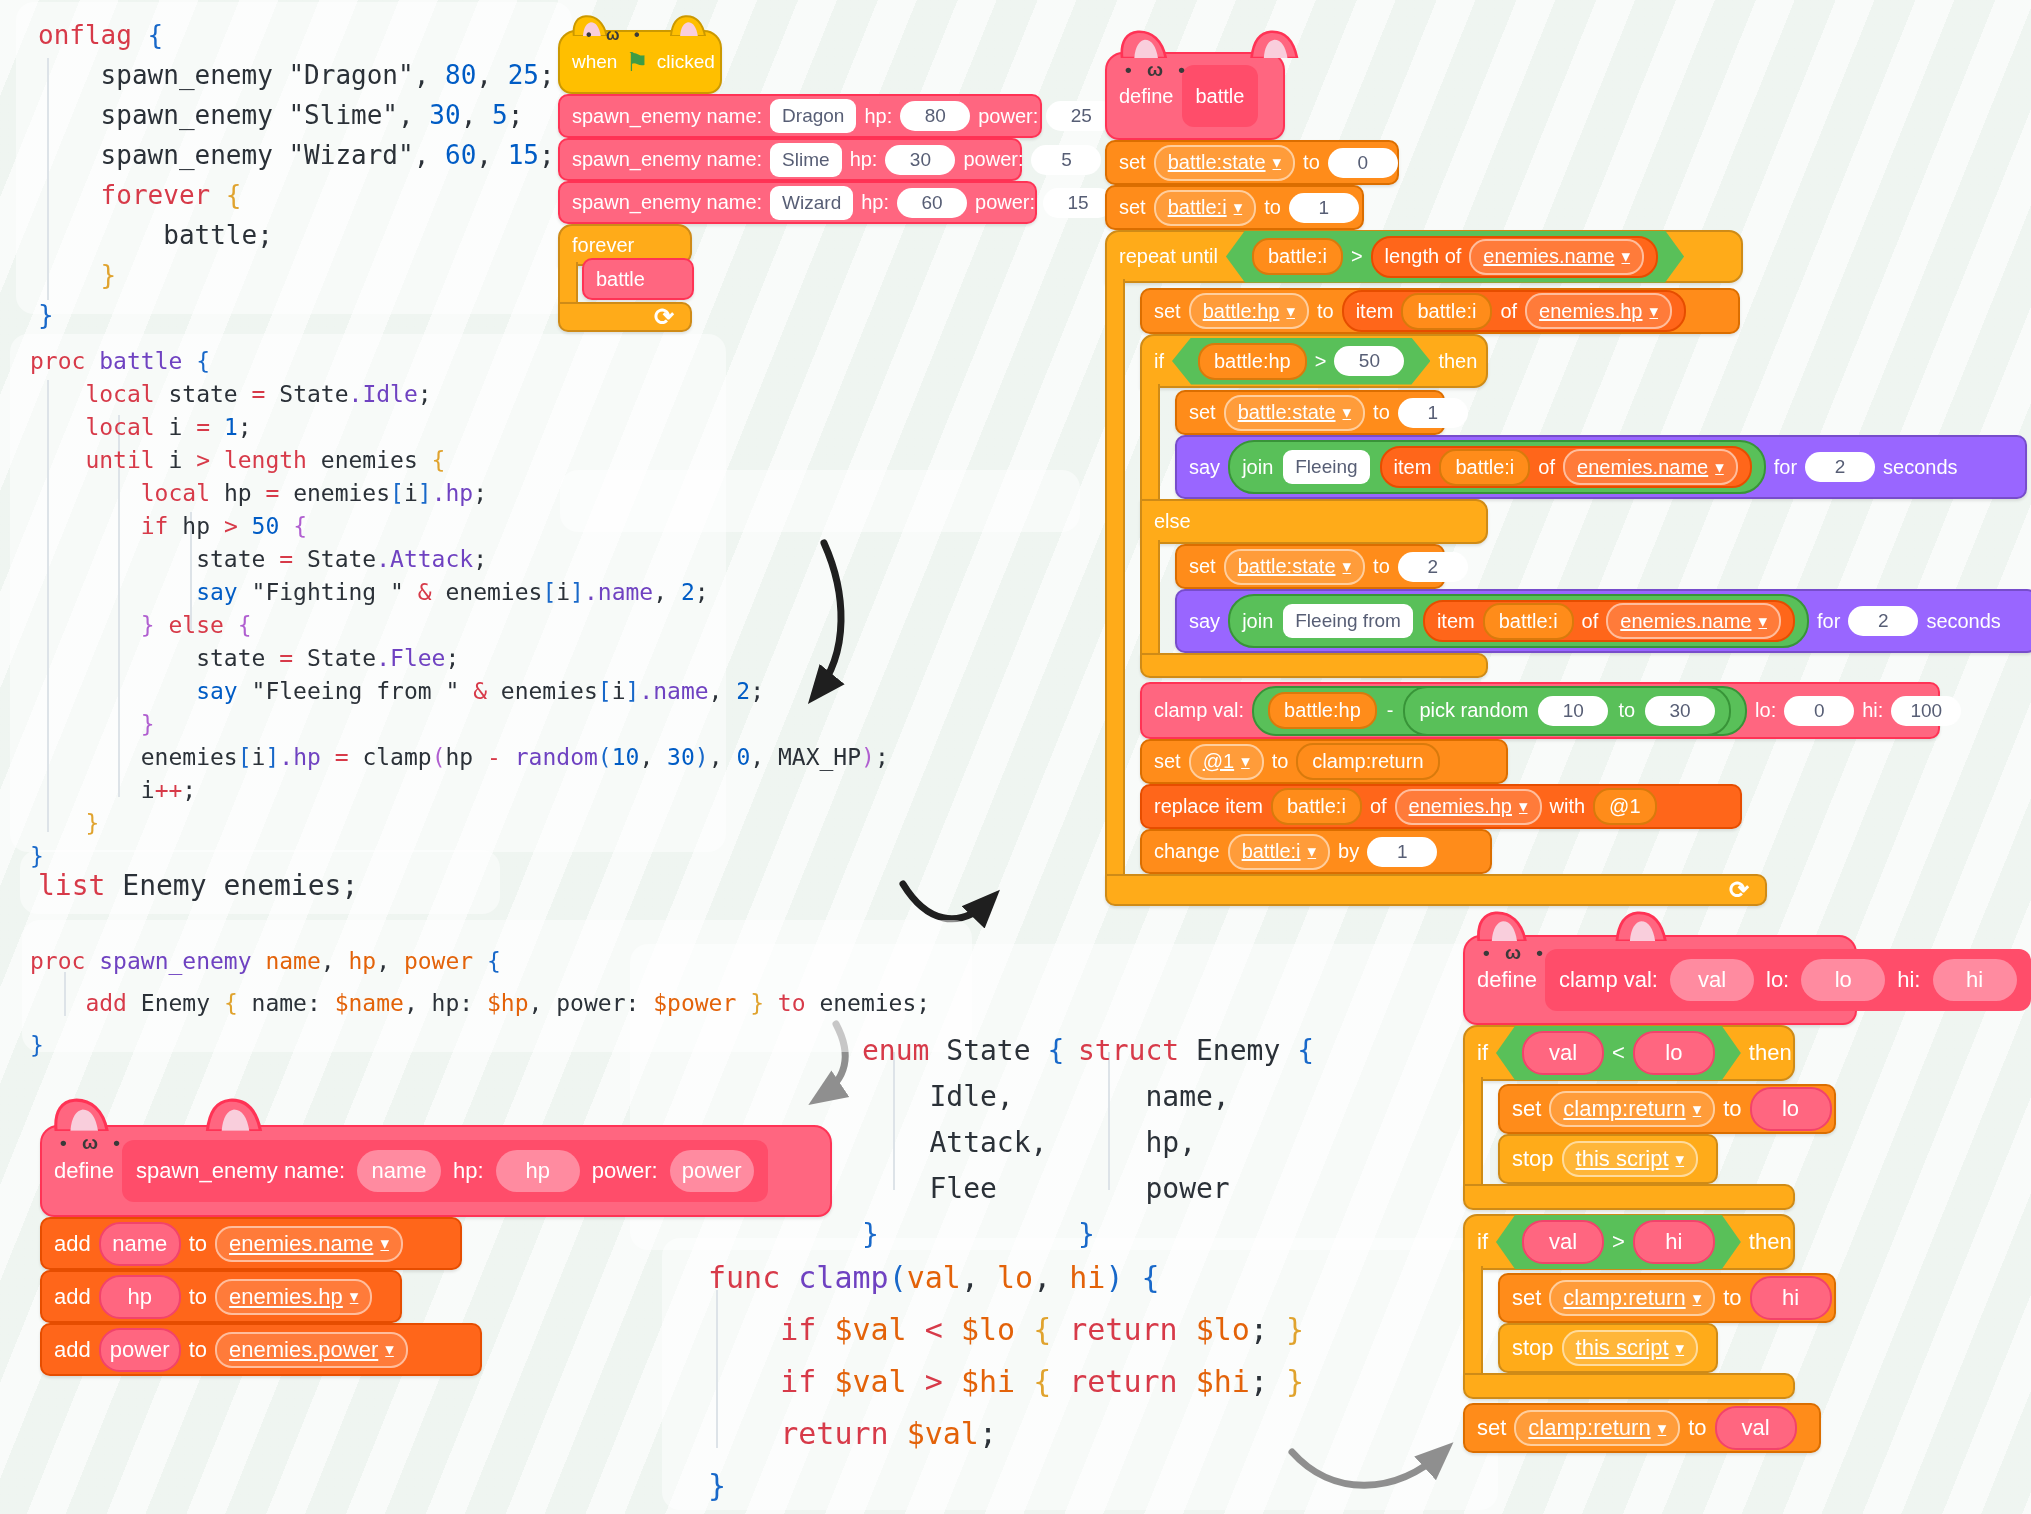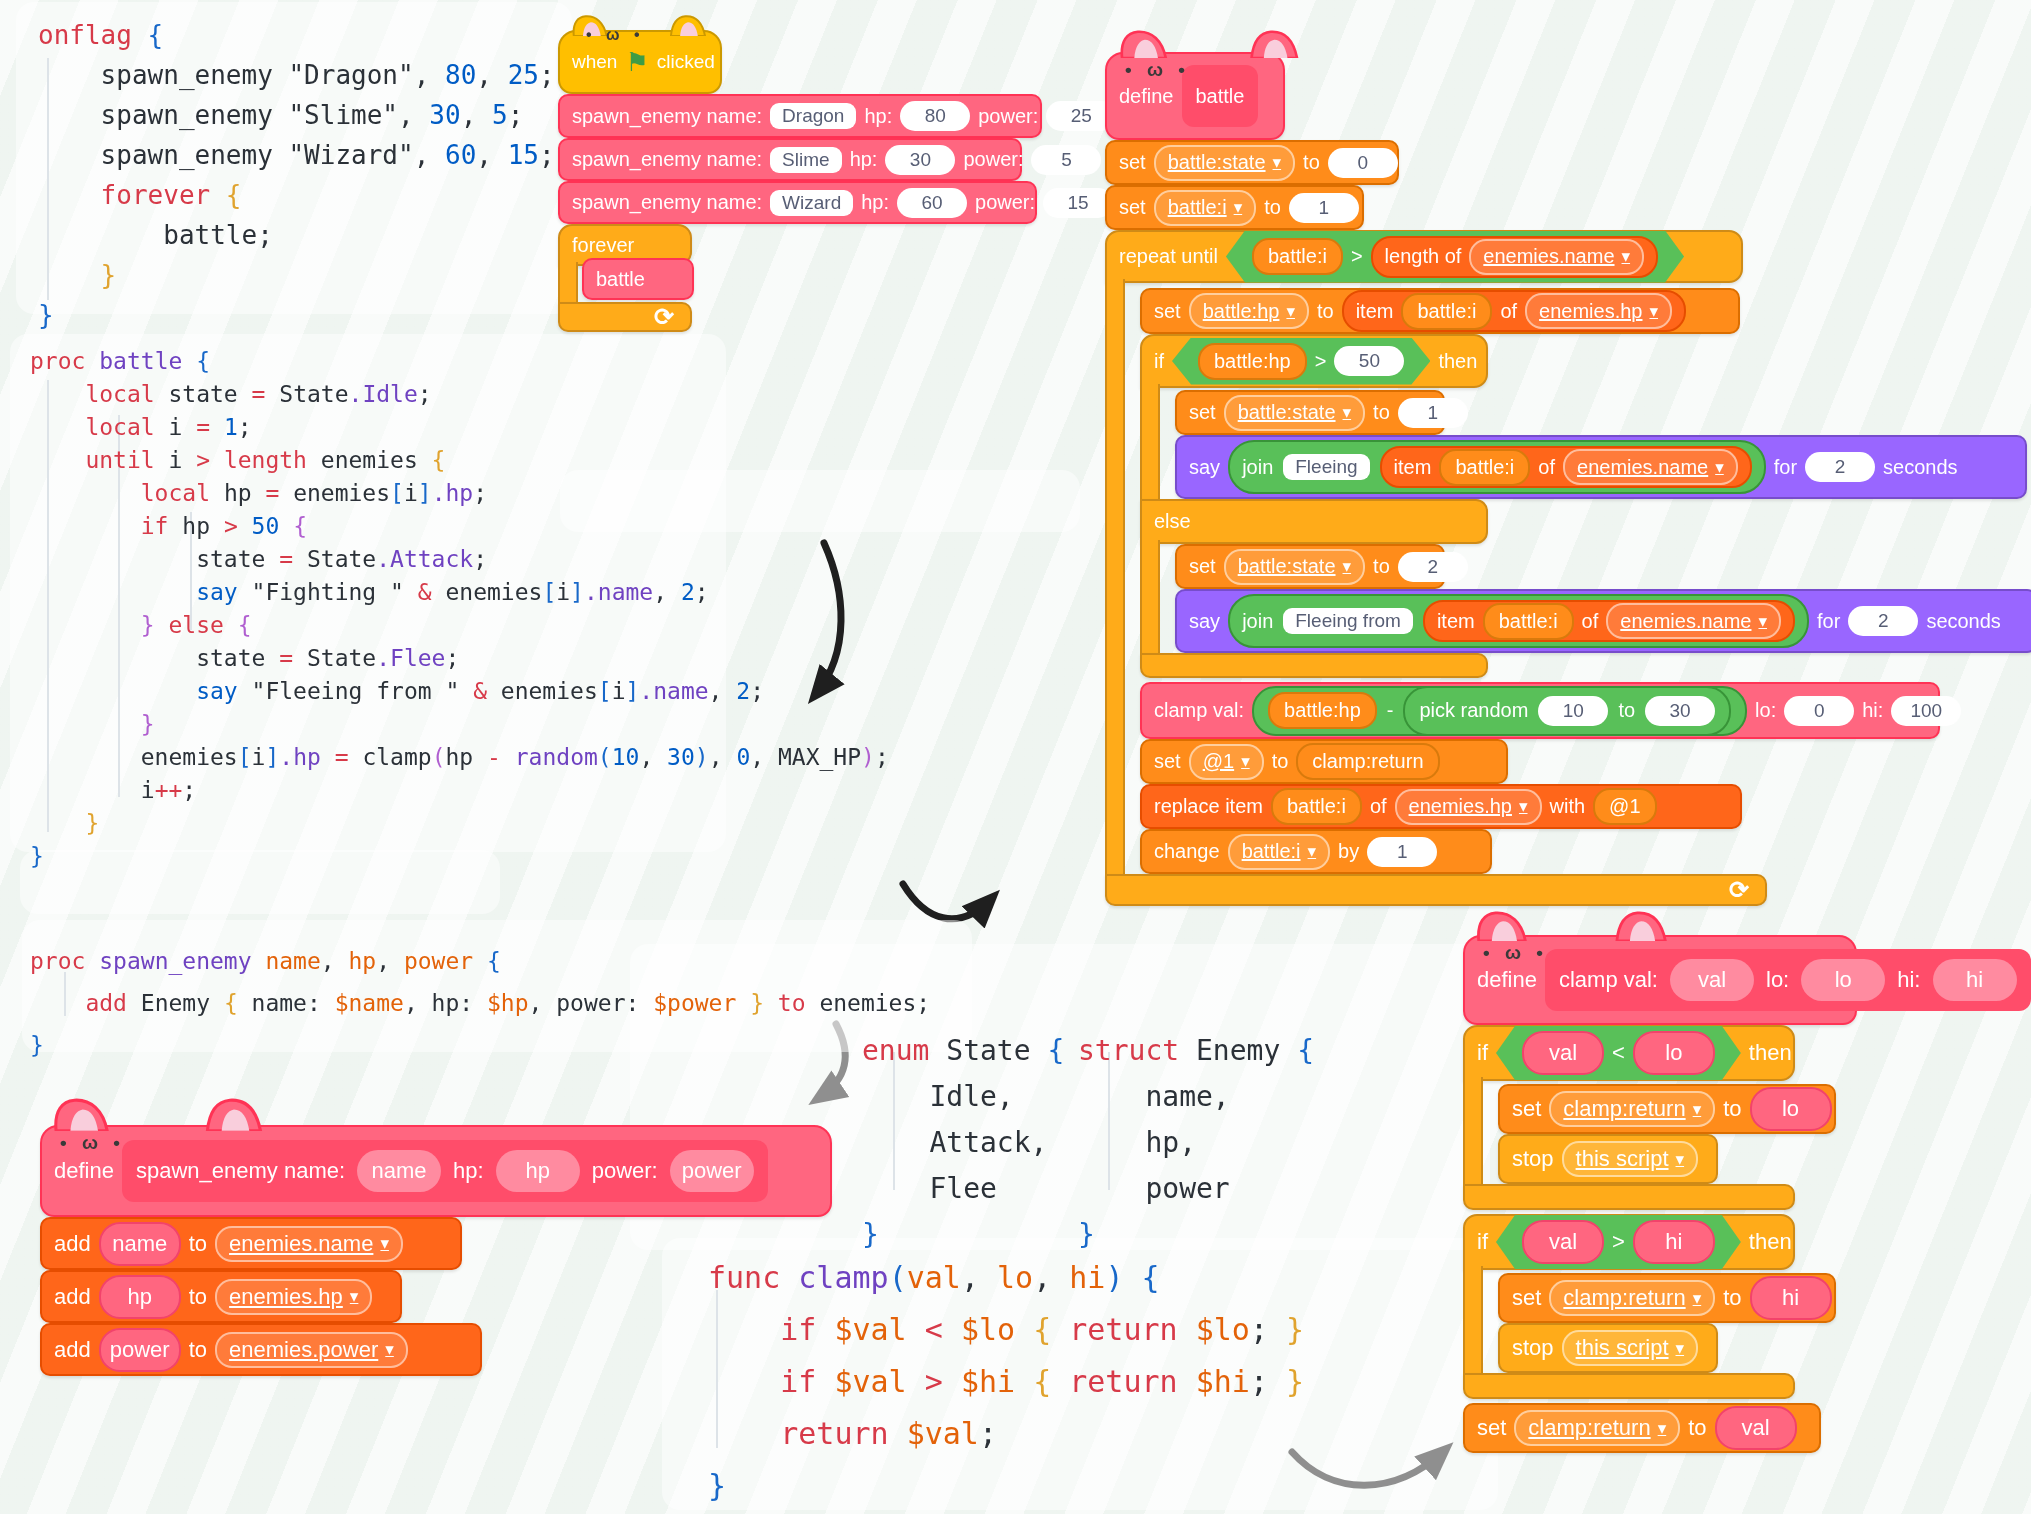--- a/index.html
+++ b/index.html
@@ -32,21 +32,21 @@
   .c-mid{border-radius:0 12px 12px 0;}
   .c-bottom{border-radius:0 10px 10px 10px;}
   .arm{border-top:none;border-bottom:none;border-radius:0;padding:0;box-shadow:none;}
   .ears{position:absolute;left:10px;pointer-events:none;}
   .face{position:absolute;top:5px;left:18px;color:#3a3a3a;font-size:19px;letter-spacing:5px;font-weight:bold;}
   .ev .face{top:-6px;left:26px;font-size:16px;}
   
   .tk-label{white-space:pre;}
   .tk-num{background:#fff;color:#575E75;min-width:50px;height:30px;border-radius:16px;
           display:inline-flex;align-items:center;justify-content:center;padding:0 10px;font-size:19px;flex:none;}
-  .tk-txt{background:#fff;color:#575E75;height:26px;border-radius:9px;padding:0 12px;
+  .tk-txt{background:#fff;color:#575E75;height:34px;border-radius:9px;padding:0 12px;
           display:inline-flex;align-items:center;font-size:19px;flex:none;}
   .tk-drop{height:32px;border-radius:17px;padding:0 12px;background:rgba(255,255,255,.14);
            border:2px solid rgba(255,255,255,.5);display:inline-flex;align-items:center;gap:7px;flex:none;text-decoration:underline;}
   .tk-drop::after{content:"▾";font-size:17px;}
   .tk-rvar{background:#FF8C1A;border:2px solid #D97A0C;height:33px;border-radius:17px;
            padding:0 14px;display:inline-flex;align-items:center;flex:none;}
   .tk-param{background:#FF6680;border:2px solid #F2436B;height:40px;min-width:78px;border-radius:21px;
             display:inline-flex;align-items:center;justify-content:center;flex:none;}
   .tk-pparam{background:#FF8BA0;height:42px;min-width:84px;border-radius:22px;
              display:inline-flex;align-items:center;justify-content:center;flex:none;}
@@ -91,20 +91,21 @@
     <div class="guide" style="left: 47px; top: 58px; height: 242px;"></div>
     <div class="guide" style="left: 47px; top: 380px; height: 452px;"></div>
     <div class="guide" style="left: 118px; top: 415px; height: 382px;"></div>
     <div class="guide" style="left: 190px; top: 512px; height: 118px;"></div>
     <div class="guide" style="left: 64px; top: 972px; height: 44px;"></div>
     <div class="guide" style="left: 893px; top: 1052px; height: 138px;"></div>
     <div class="guide" style="left: 1108px; top: 1052px; height: 138px;"></div>
     <div class="guide" style="left: 716px; top: 1290px; height: 158px;"></div>
     <div class="code" style="left: 38px; top: 15px; font-size: 26px; line-height: 40px;"><div class="cl"><span class="c-k">onflag </span><span class="c-b1">{</span></div><div class="cl"><span class="c-t">    spawn_enemy "Dragon", </span><span class="c-n">80</span><span class="c-t">, </span><span class="c-n">25</span><span class="c-t">;</span></div><div class="cl"><span class="c-t">    spawn_enemy "Slime", </span><span class="c-n">30</span><span class="c-t">, </span><span class="c-n">5</span><span class="c-t">;</span></div><div class="cl"><span class="c-t">    spawn_enemy "Wizard", </span><span class="c-n">60</span><span class="c-t">, </span><span class="c-n">15</span><span class="c-t">;</span></div><div class="cl"><span class="c-k">    forever </span><span class="c-b2">{</span></div><div class="cl"><span class="c-t">        battle;</span></div><div class="cl"><span class="c-b2">    }</span></div><div class="cl"><span class="c-b1">}</span></div></div>
     <div class="code" style="left: 30px; top: 345px; font-size: 23px; line-height: 33px;"><div class="cl"><span class="c-k">proc </span><span class="c-p">battle </span><span class="c-b1">{</span></div><div class="cl"><span class="c-k">    local </span><span class="c-t">state </span><span class="c-k">= </span><span class="c-t">State</span><span class="c-p">.Idle</span><span class="c-t">;</span></div><div class="cl"><span class="c-k">    local </span><span class="c-t">i </span><span class="c-k">= </span><span class="c-n">1</span><span class="c-t">;</span></div><div class="cl"><span class="c-k">    until </span><span class="c-t">i </span><span class="c-k">&gt; length </span><span class="c-t">enemies </span><span class="c-b2">{</span></div><div class="cl"><span class="c-k">        local </span><span class="c-t">hp </span><span class="c-k">= </span><span class="c-t">enemies</span><span class="c-b1">[</span><span class="c-t">i</span><span class="c-b1">]</span><span class="c-p">.hp</span><span class="c-t">;</span></div><div class="cl"><span class="c-k">        if </span><span class="c-t">hp </span><span class="c-k">&gt; </span><span class="c-n">50 </span><span class="c-b3">{</span></div><div class="cl"><span class="c-t">            state </span><span class="c-k">= </span><span class="c-t">State</span><span class="c-p">.Attack</span><span class="c-t">;</span></div><div class="cl"><span class="c-n">            say </span><span class="c-t">"Fighting " </span><span class="c-k">&amp; </span><span class="c-t">enemies</span><span class="c-b1">[</span><span class="c-t">i</span><span class="c-b1">]</span><span class="c-p">.name</span><span class="c-t">, </span><span class="c-n">2</span><span class="c-t">;</span></div><div class="cl"><span class="c-b3">        } </span><span class="c-k">else </span><span class="c-b3">{</span></div><div class="cl"><span class="c-t">            state </span><span class="c-k">= </span><span class="c-t">State</span><span class="c-p">.Flee</span><span class="c-t">;</span></div><div class="cl"><span class="c-n">            say </span><span class="c-t">"Fleeing from " </span><span class="c-k">&amp; </span><span class="c-t">enemies</span><span class="c-b1">[</span><span class="c-t">i</span><span class="c-b1">]</span><span class="c-p">.name</span><span class="c-t">, </span><span class="c-n">2</span><span class="c-t">;</span></div><div class="cl"><span class="c-b3">        }</span></div><div class="cl"><span class="c-t">        enemies</span><span class="c-b1">[</span><span class="c-t">i</span><span class="c-b1">]</span><span class="c-p">.hp </span><span class="c-k">= </span><span class="c-t">clamp</span><span class="c-b3">(</span><span class="c-t">hp </span><span class="c-k">- </span><span class="c-p">random</span><span class="c-b1">(</span><span class="c-n">10</span><span class="c-t">, </span><span class="c-n">30</span><span class="c-b1">)</span><span class="c-t">, </span><span class="c-n">0</span><span class="c-t">, </span><span class="c-t">MAX_HP</span><span class="c-b3">)</span><span class="c-t">;</span></div><div class="cl"><span class="c-t">        i</span><span class="c-k">++</span><span class="c-t">;</span></div><div class="cl"><span class="c-b2">    }</span></div><div class="cl"><span class="c-b1">}</span></div></div>
+    <div class="code" style="left: 38px; top: 866px; font-size: 28px; line-height: 40px;"><div class="cl"><span class="c-k">list </span><span class="c-t">Enemy enemies;</span></div></div>
     <div class="code" style="left: 30px; top: 940px; font-size: 23px; line-height: 42px;"><div class="cl"><span class="c-k">proc </span><span class="c-p">spawn_enemy </span><span class="c-o">name</span><span class="c-t">, </span><span class="c-o">hp</span><span class="c-t">, </span><span class="c-o">power </span><span class="c-b1">{</span></div><div class="cl"><span class="c-k">    add </span><span class="c-t">Enemy </span><span class="c-b2">{ </span><span class="c-t">name: </span><span class="c-o">$name</span><span class="c-t">, hp: </span><span class="c-o">$hp</span><span class="c-t">, power: </span><span class="c-o">$power </span><span class="c-b2">} </span><span class="c-k">to </span><span class="c-t">enemies;</span></div><div class="cl"><span class="c-b1">}</span></div></div>
     <div class="code" style="left: 862px; top: 1028px; font-size: 28px; line-height: 46px;"><div class="cl"><span class="c-k">enum </span><span class="c-t">State </span><span class="c-b1">{</span></div><div class="cl"><span class="c-t">    Idle,</span></div><div class="cl"><span class="c-t">    Attack,</span></div><div class="cl"><span class="c-t">    Flee</span></div><div class="cl"><span class="c-b1">}</span></div></div>
     <div class="code" style="left: 1078px; top: 1028px; font-size: 28px; line-height: 46px;"><div class="cl"><span class="c-k">struct </span><span class="c-t">Enemy </span><span class="c-b1">{</span></div><div class="cl"><span class="c-t">    name,</span></div><div class="cl"><span class="c-t">    hp,</span></div><div class="cl"><span class="c-t">    power</span></div><div class="cl"><span class="c-b1">}</span></div></div>
     <div class="code" style="left: 708px; top: 1252px; font-size: 30px; line-height: 52px;"><div class="cl"><span class="c-k">func </span><span class="c-p">clamp</span><span class="c-b1">(</span><span class="c-o">val</span><span class="c-t">, </span><span class="c-o">lo</span><span class="c-t">, </span><span class="c-o">hi</span><span class="c-b1">) </span><span class="c-b1">{</span></div><div class="cl"><span class="c-k">    if </span><span class="c-o">$val </span><span class="c-k">&lt; </span><span class="c-o">$lo </span><span class="c-b2">{ </span><span class="c-k">return </span><span class="c-o">$lo</span><span class="c-t">; </span><span class="c-b2">}</span></div><div class="cl"><span class="c-k">    if </span><span class="c-o">$val </span><span class="c-k">&gt; </span><span class="c-o">$hi </span><span class="c-b2">{ </span><span class="c-k">return </span><span class="c-o">$hi</span><span class="c-t">; </span><span class="c-b2">}</span></div><div class="cl"><span class="c-k">    return </span><span class="c-o">$val</span><span class="c-t">;</span></div><div class="cl"><span class="c-b1">}</span></div></div>
     <div class="blk ev hat" style="left: 558px; top: 30px; width: 164px; height: 64px; font-size: 19px;">
       <svg class="ears" width="150" height="21" viewBox="0 0 225 32" style="top:-17px">
     <path d="M4 32 C2 12 10 3 22 2 C38 1 50 12 54 32 Z" fill="#FFBF00" stroke="#CC9900" stroke-width="3"></path>
     <path d="M18 32 C19 18 24 12 30 11 C38 11 43 19 45 32 Z" fill="#F9CEDC"></path>
     <path d="M152 32 C154 12 162 3 174 2 C190 1 200 12 204 32 Z" fill="#FFBF00" stroke="#CC9900" stroke-width="3"></path>
     <path d="M166 32 C167 18 172 12 178 11 C186 11 191 19 193 32 Z" fill="#F9CEDC"></path>

